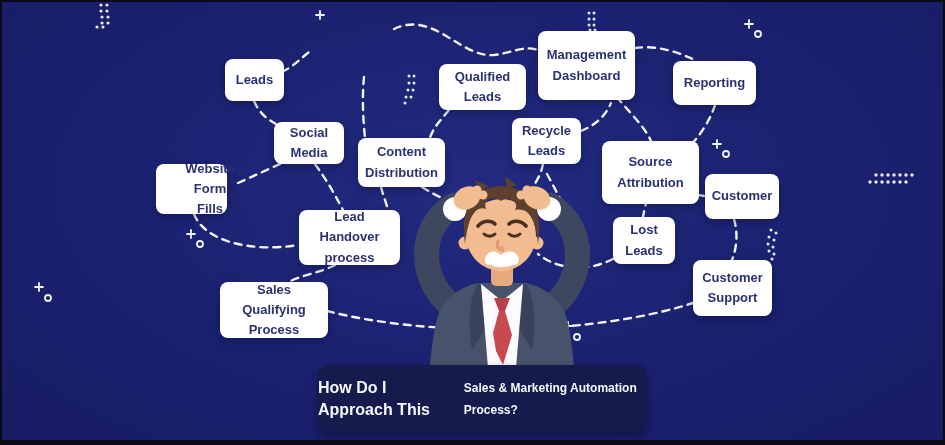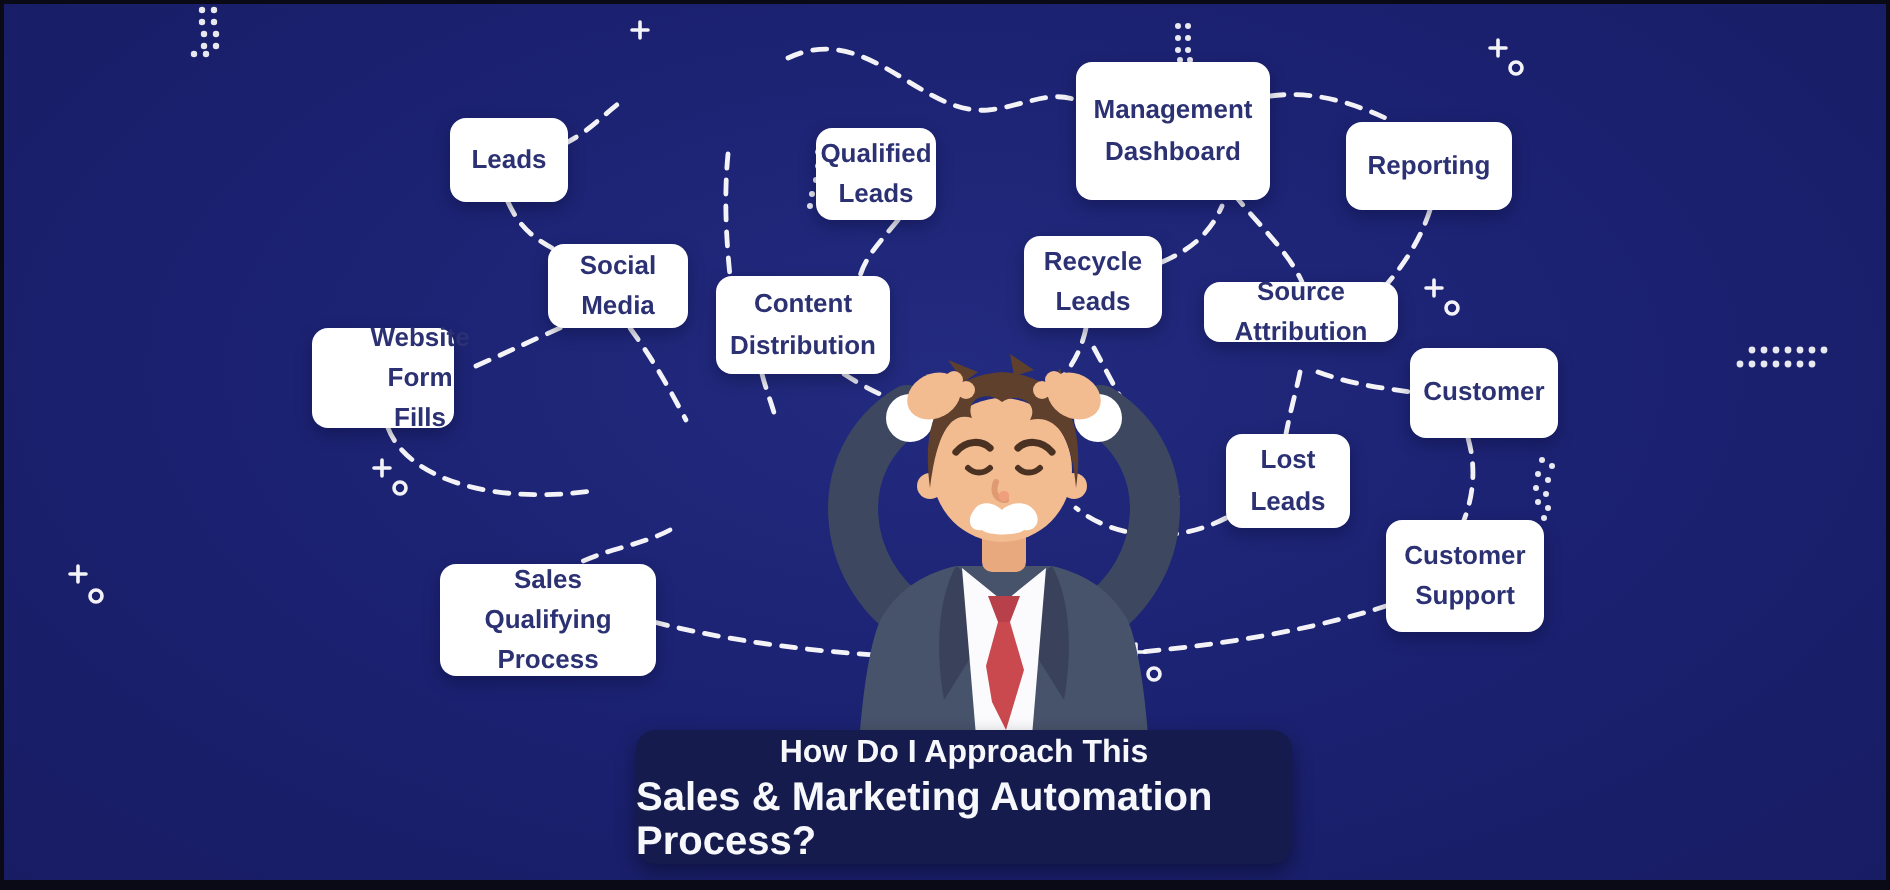--- a/index.html
+++ b/index.html
@@ -27,26 +27,26 @@
     white-space:pre-line;
     box-sizing:border-box;
     padding:3px 6px;
     box-shadow:0 3px 8px rgba(5,8,40,.35);
   }
   #title-card{
     position:absolute;z-index:4;
     left:316px;top:363px;width:328px;height:67px;
     background:#151b4d;
     border-radius:10px;
-    display:flex;flex-direction:column;align-items:center;justify-content:center;
+    display:flex;flex-direction:row;align-items:center;justify-content:center;
     color:#f7f8fc;font-weight:bold;
     box-shadow:0 4px 10px rgba(0,0,10,.4);
   }
   #title-card .l1{font-size:16px;line-height:22px;}
-  #title-card .l2{font-size:20px;line-height:22px;}
+  #title-card .l2{font-size:12px;line-height:22px;}
 </style>
 </head>
 <body>
 
 <div id="stage">
 
   <svg id="artwork" width="945" height="445" viewBox="0 0 945 445">
 
     <g stroke="#ffffff" stroke-width="2.4" fill="none" stroke-dasharray="7 6" stroke-linecap="round" opacity="0.95">
       <path d="M 280,70 C 292,64 298,57 307,50"></path>
@@ -185,36 +185,38 @@
         <path d="M 482,232 C 485,235 490,235 493,232" stroke-width="3"></path>
         <path d="M 507,232 C 510,235 515,235 518,232" stroke-width="3"></path>
       </g>
       <path d="M 496,239 C 494,244 496,248 501,248" stroke="#e09a72" stroke-width="3" fill="none" stroke-linecap="round"></path>
       <circle cx="500" cy="246" r="2.6" fill="#ef9f7c"></circle>
       <path d="M 485,253 C 488,248 495,249 499,253 C 503,249 511,248 515,253 C 519,258 516,264 510,263 C 507,266 492,266 489,263 C 483,264 481,258 485,253 Z" fill="#ffffff"></path>
     </g>
   </svg>
 
   <div class="node" style="left:223px;top:57px;width:59px;height:42px;">Leads</div>
-  <div class="node" style="left:406px;top:62px;width:60px;height:46px;">Qualified
+  <div class="node" style="left:437px;top:62px;width:87px;height:46px;">Qualified
 Leads</div>
   <div class="node" style="left:536px;top:29px;width:97px;height:69px;">Management
 Dashboard</div>
   <div class="node" style="left:671px;top:59px;width:83px;height:44px;">Reporting</div>
   <div class="node" style="left:272px;top:120px;width:70px;height:42px;">Social
 Media</div>
   <div class="node" style="left:356px;top:136px;width:87px;height:49px;">Content
 Distribution</div>
   <div class="node" style="left:510px;top:116px;width:69px;height:46px;">Recycle
 Leads</div>
-  <div class="node" style="left:600px;top:139px;width:97px;height:30px;">Source
+  <div class="node" style="left:600px;top:139px;width:97px;height:63px;">Source
 Attribution</div>
   <div class="node" style="left:703px;top:172px;width:74px;height:45px;">Customer</div>
   <div class="node" style="left:154px;top:162px;width:71px;height:50px;padding-left:43px;">Website
 Form Fills</div>
+  <div class="node" style="left:297px;top:208px;width:101px;height:55px;">Lead Handover
+process</div>
   <div class="node" style="left:611px;top:215px;width:62px;height:47px;">Lost
 Leads</div>
   <div class="node" style="left:218px;top:280px;width:108px;height:56px;">Sales Qualifying
 Process</div>
   <div class="node" style="left:691px;top:258px;width:79px;height:56px;">Customer
 Support</div>
 
   <div id="title-card">
     <span class="l1">How Do I Approach This</span>
     <span class="l2">Sales &amp; Marketing Automation Process?</span>

